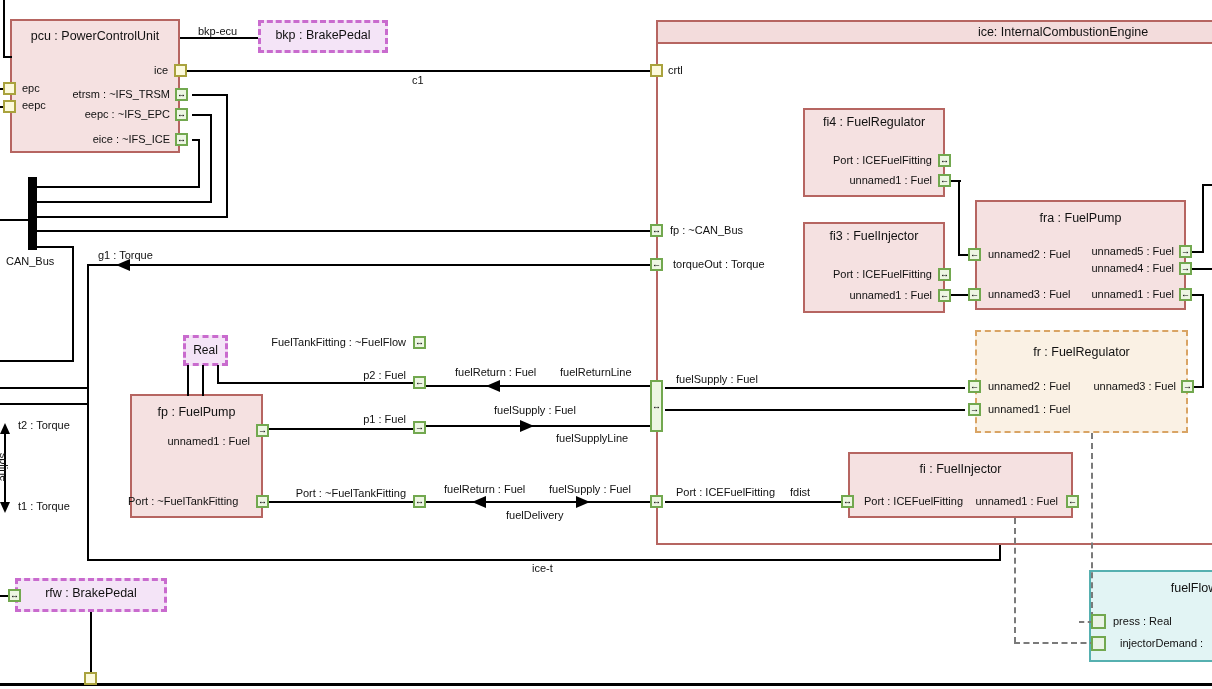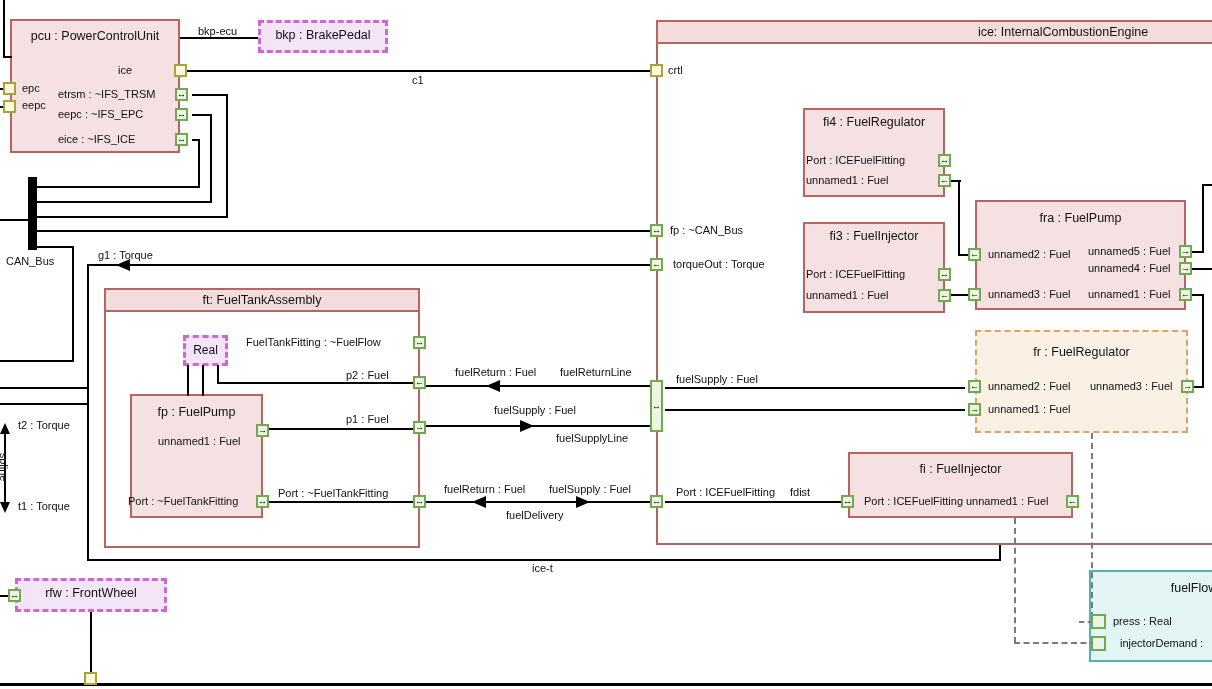--- a/index.html
+++ b/index.html
@@ -21,39 +21,36 @@
   .dv{position:absolute;width:0;border-left:2px dashed #7a7a7a;}
   
   .pt{position:absolute;width:13px;height:13px;box-sizing:border-box;border:2px solid #72a84f;
       background:#edf6e3;display:flex;align-items:center;justify-content:center;
       font-size:9px;font-weight:700;line-height:1;color:#000;}
   .pt.y{border-color:#a9a23d;background:#fcfadc;}
   .pt.tall{height:52px;}
   .pt.sq15{width:15px;height:15px;}
   
   .lbl{position:absolute;font-size:11px;white-space:nowrap;}
-  .lbl.r{}
+  .lbl.r{text-align:right;}
   
   .tl{position:absolute;width:0;height:0;border-top:6px solid transparent;border-bottom:6px solid transparent;border-right:14px solid #000;}
   .tr{position:absolute;width:0;height:0;border-top:6px solid transparent;border-bottom:6px solid transparent;border-left:14px solid #000;}
   .tu{position:absolute;width:0;height:0;border-left:5px solid transparent;border-right:5px solid transparent;border-bottom:11px solid #000;}
   .td{position:absolute;width:0;height:0;border-left:5px solid transparent;border-right:5px solid transparent;border-top:11px solid #000;}
   .rot90{transform:rotate(90deg);}
 </style>
 </head>
 <body>
 
 <div id="canvas">
 
   <div class="blk container" style="left:656px;top:20px;width:814px;height:525px;">
     <div class="titlebar">ice: InternalCombustionEngine</div>
   </div>
-  <div class="blk container" style="left:104px;top:288px;width:316px;height:260px;">
-    <div class="titlebar">ft: FuelTankAssembly</div>
-  </div>
 
   <div class="blk" style="left:10px;top:19px;width:170px;height:134px;"></div>
   <div class="blk-title" style="left:10px;top:29px;width:170px;">pcu : PowerControlUnit</div>
 
   <div class="dashmag" style="left:258px;top:20px;width:130px;height:33px;"></div>
   <div class="blk-title" style="left:258px;top:28px;width:130px;">bkp : BrakePedal</div>
 
   <div class="blk" style="left:803px;top:108px;width:142px;height:89px;"></div>
   <div class="blk-title" style="left:803px;top:115px;width:142px;">fi4 : FuelRegulator</div>
 
@@ -69,21 +66,21 @@
   <div class="dashmag" style="left:183px;top:335px;width:45px;height:31px;"></div>
   <div class="blk-title" style="left:183px;top:343px;width:45px;font-size:12px;">Real</div>
 
   <div class="blk" style="left:130px;top:394px;width:133px;height:124px;"></div>
   <div class="blk-title" style="left:130px;top:405px;width:133px;">fp : FuelPump</div>
 
   <div class="blk" style="left:848px;top:452px;width:225px;height:66px;"></div>
   <div class="blk-title" style="left:848px;top:462px;width:225px;">fi : FuelInjector</div>
 
   <div class="dashmag" style="left:15px;top:578px;width:152px;height:34px;"></div>
-  <div class="blk-title" style="left:15px;top:586px;width:152px;">rfw : FrontWheel</div>
+  <div class="blk-title" style="left:15px;top:586px;width:152px;">rfw : BrakePedal</div>
 
   <div class="cyan" style="left:1089px;top:570px;width:210px;height:92px;"></div>
   <div class="blk-title" style="left:1089px;top:581px;width:210px;">fuelFlow</div>
 
   <div class="hl" style="left:180px;top:37px;width:78px;"></div>
   <div class="hl" style="left:186px;top:70px;width:466px;"></div>
   <div class="hl" style="left:0;top:88px;width:10px;"></div>
   <div class="hl" style="left:0;top:106px;width:10px;"></div>
   <div class="vl" style="left:3px;top:0;height:58px;"></div>
   <div class="hl" style="left:3px;top:56px;width:9px;"></div>

